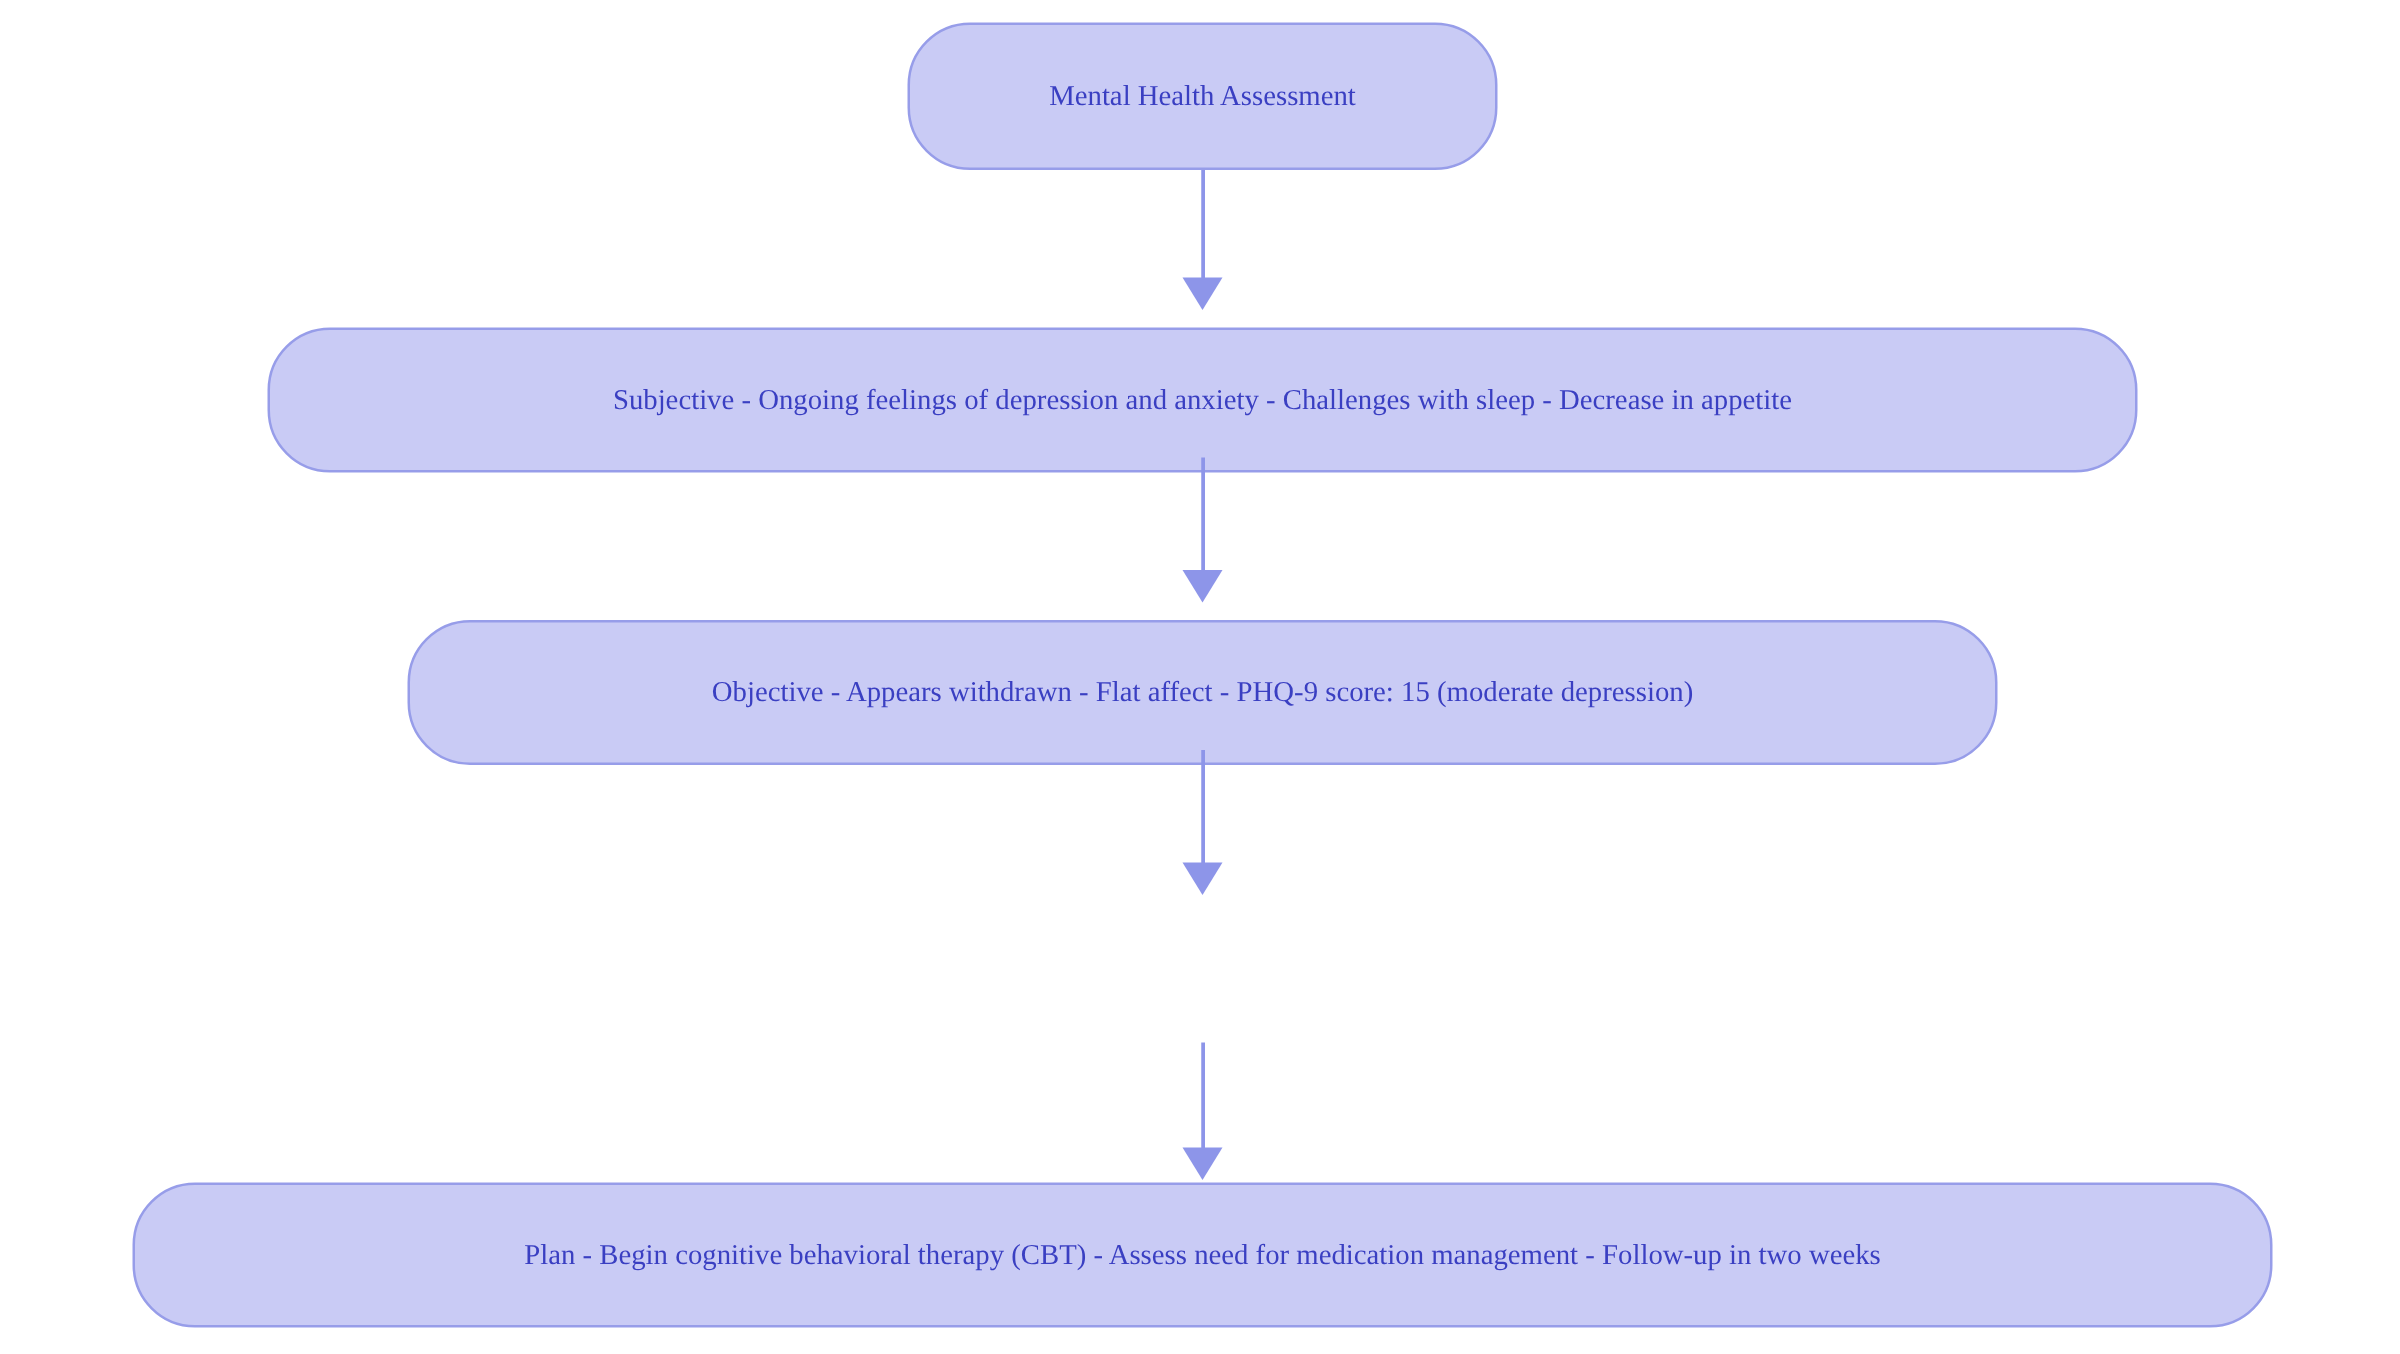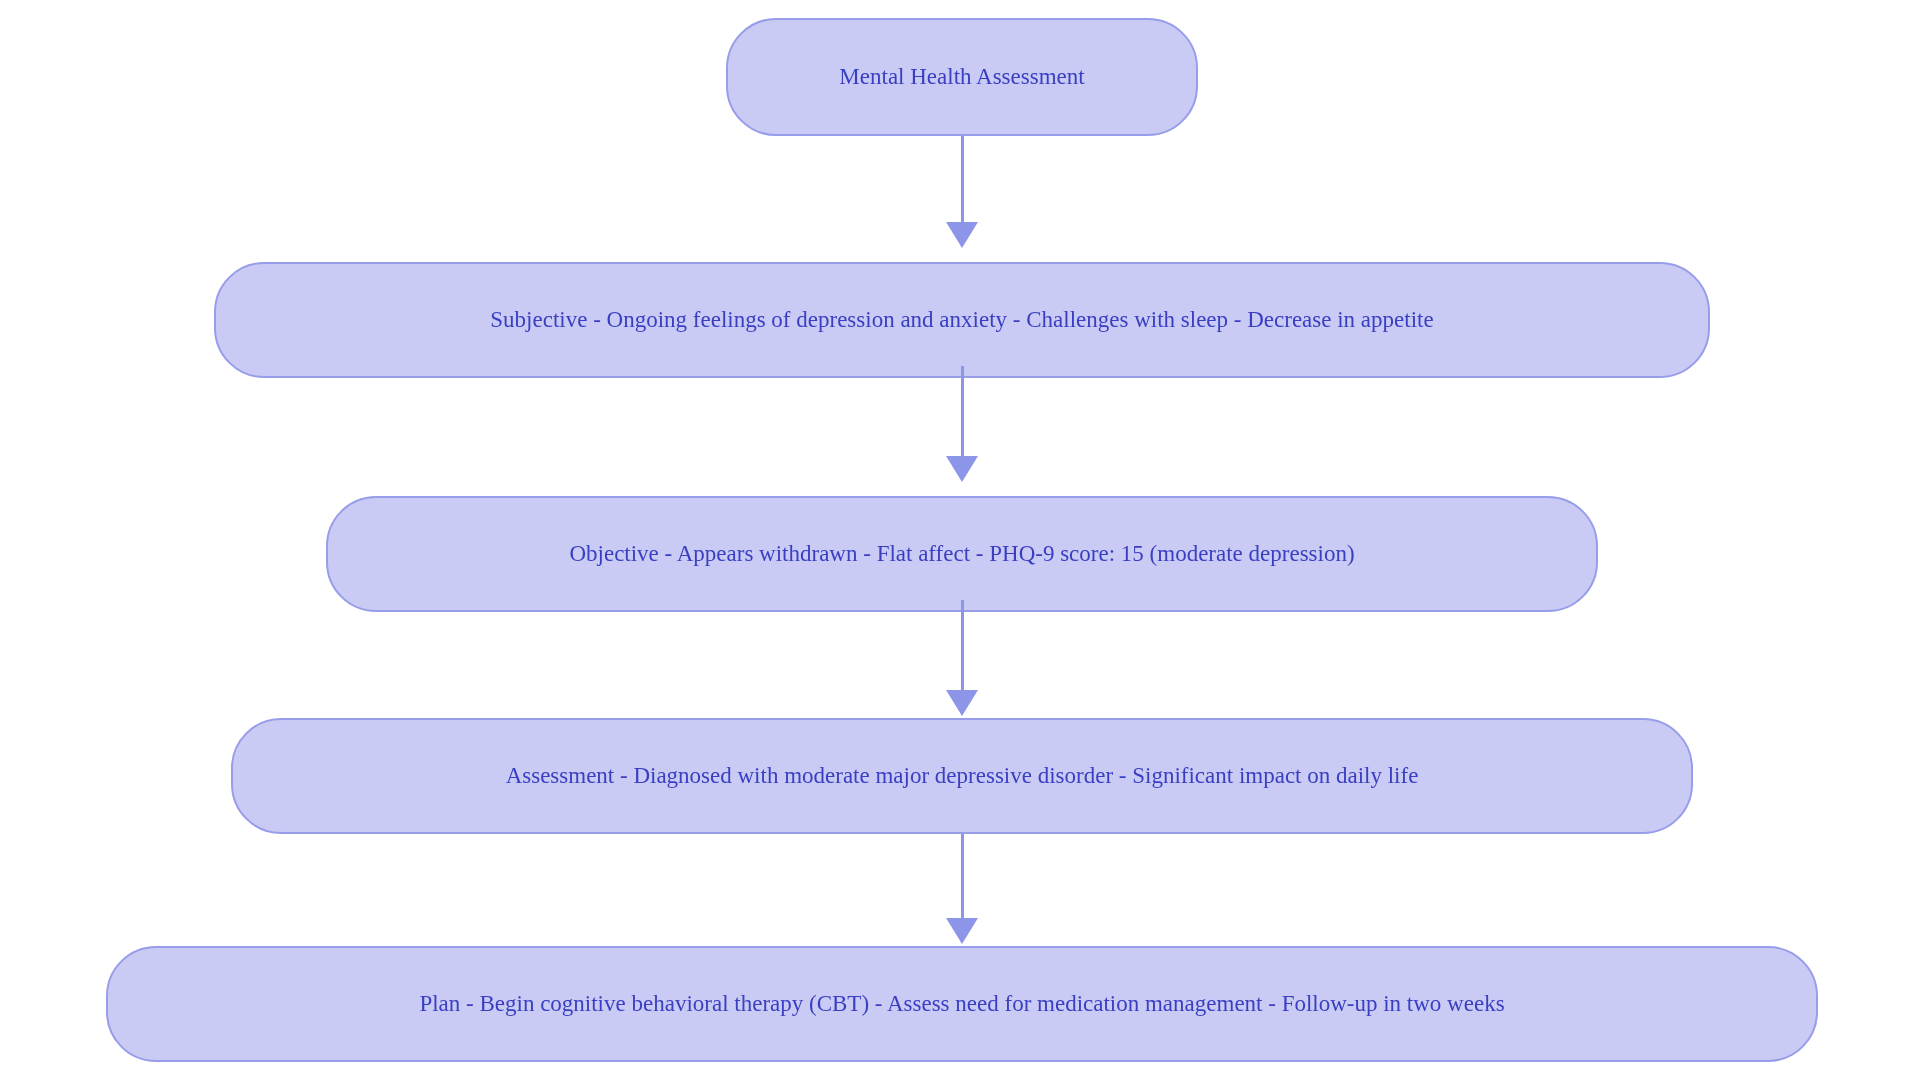--- a/index.html
+++ b/index.html
@@ -97,23 +97,20 @@
 
   <div class="node node-3">
     <span>Objective - Appears withdrawn - Flat affect - PHQ-9 score: 15 (moderate depression)</span>
   </div>
 
   <div class="arrow arrow-3">
     <div class="arrow-line"></div>
     <div class="arrow-head"></div>
   </div>
 
-  <div class="node node-4">
-    <span>Assessment - Diagnosed with moderate major depressive disorder - Significant impact on daily life</span>
-  </div>
 
   <div class="arrow arrow-4">
     <div class="arrow-line"></div>
     <div class="arrow-head"></div>
   </div>
 
   <div class="node node-5">
     <span>Plan - Begin cognitive behavioral therapy (CBT) - Assess need for medication management - Follow-up in two weeks</span>
   </div>
 

